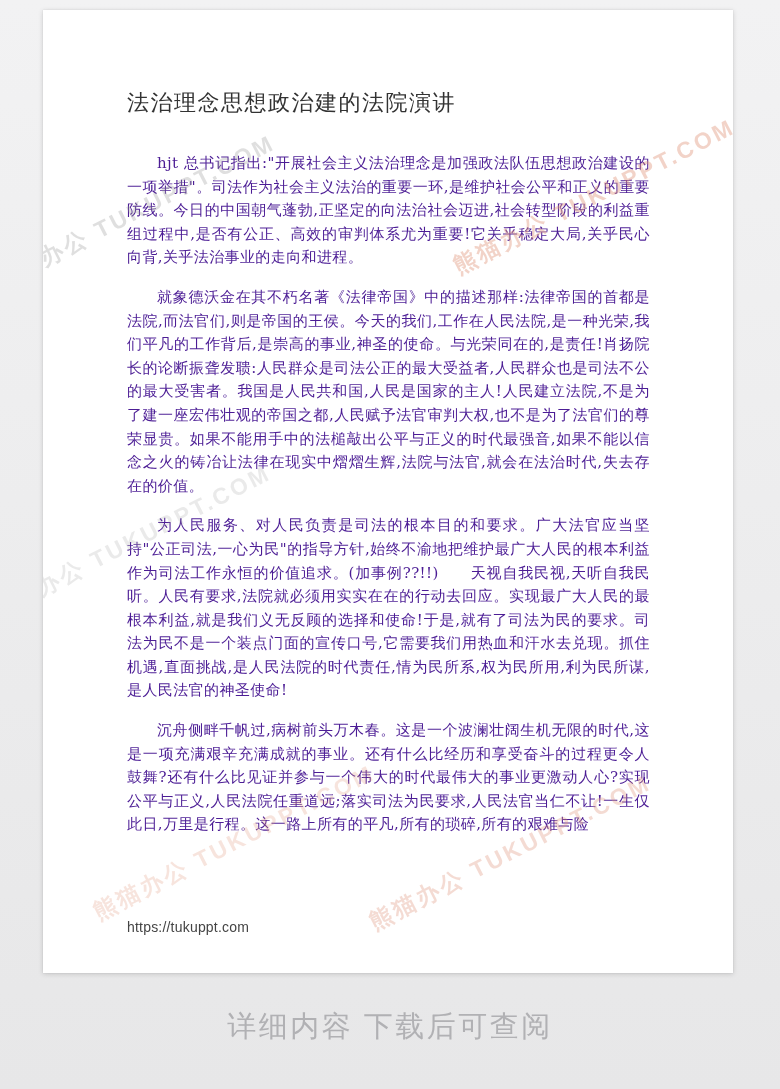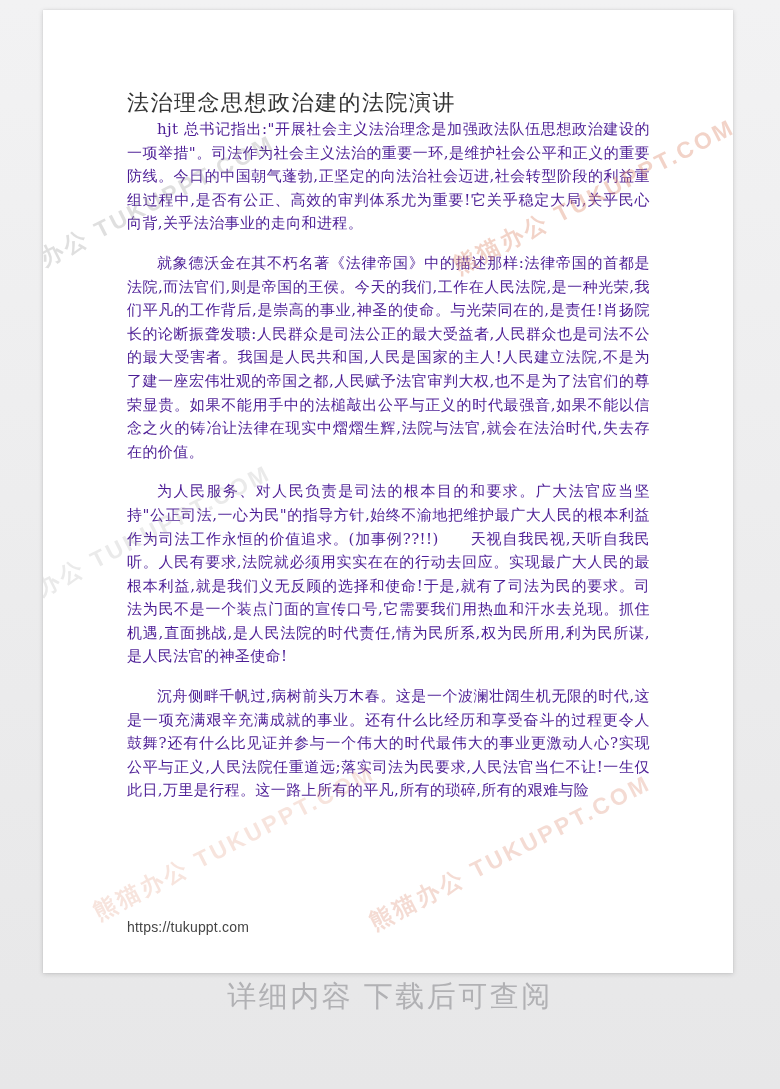--- a/index.html
+++ b/index.html
@@ -22,20 +22,21 @@
     background: #ffffff;
     box-shadow: 0 1px 5px rgba(0,0,0,0.16), 0 0 1px rgba(0,0,0,0.12);
     padding: 78px 83px 0 84px;
     overflow: hidden;
   }
   .doc-title {
     font-size: 22px;
     font-weight: 500;
     letter-spacing: 1.5px;
     color: #333333;
+    margin-bottom: 34px;
     font-family: "DejaVu Serif", serif;
   }
   .para {
     font-size: 15px;
     line-height: 23.6px;
     color: #4c1d95;
     text-align: justify;
     text-indent: 2em;
     letter-spacing: 0.4px;
     margin-bottom: 16px;
@@ -70,22 +71,23 @@
   .wm1 { left: -48px; top: 258px; }
   .wm2 { left: 412px; top: 242px; }
   .wm3 { left: -52px; top: 588px; color: rgba(160,160,160,0.22); }
   .wm4 { left: 52px;  top: 888px; color: rgba(224,150,125,0.26); }
   .wm5 { left: 328px; top: 898px; color: rgba(224,150,125,0.34); }
   .footer {
     position: absolute;
     left: 0; top: 973px;
     width: 780px; height: 90px;
     display: flex;
+    align-items: center;
     justify-content: center;
-    padding-top: 4px;
+    padding-top: 18px;
   }
   .footer-text {
     font-family: "Liberation Sans", sans-serif;
     font-size: 29px;
     color: #b1b1b4;
     letter-spacing: 2.5px;
   }
 </style>
 </head>
 <body>

